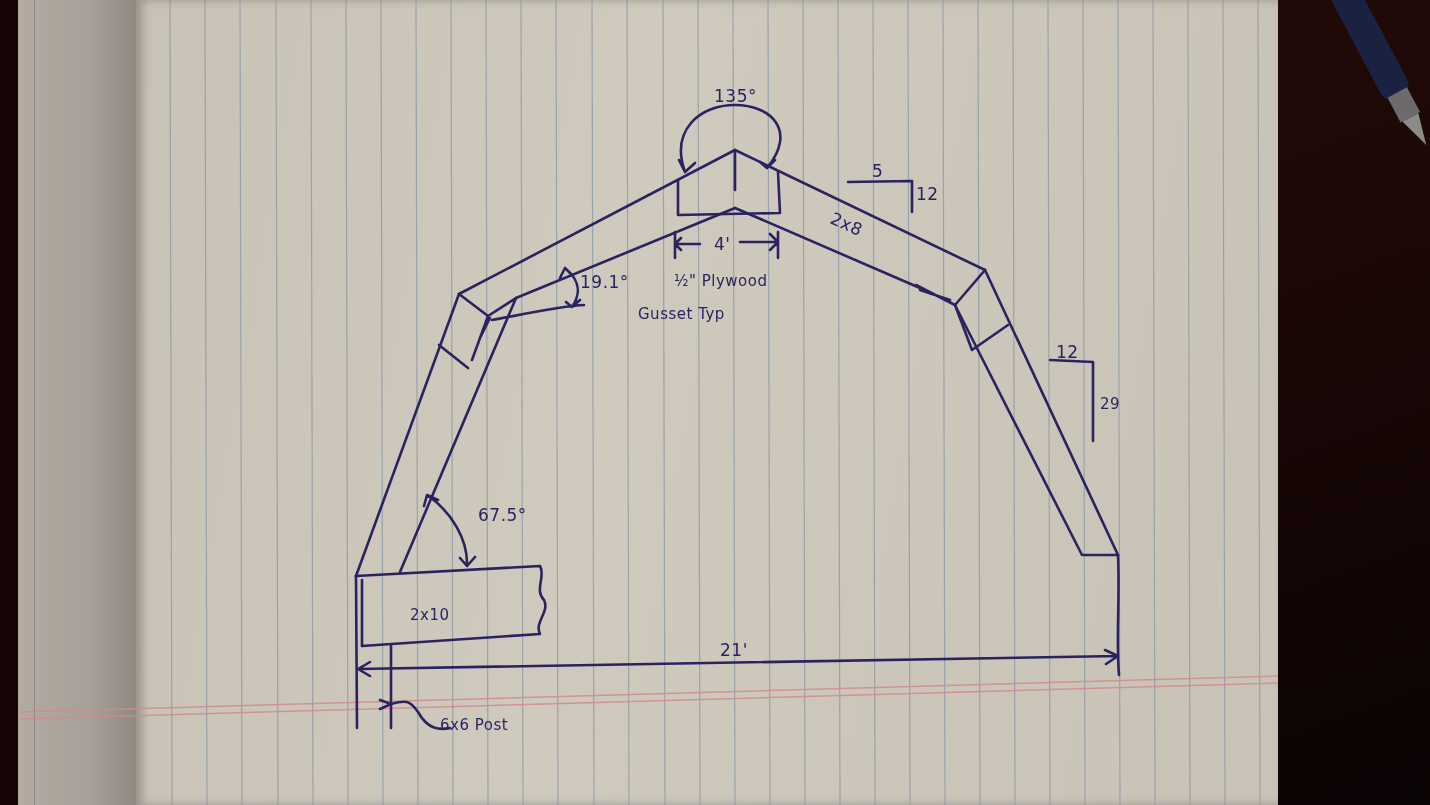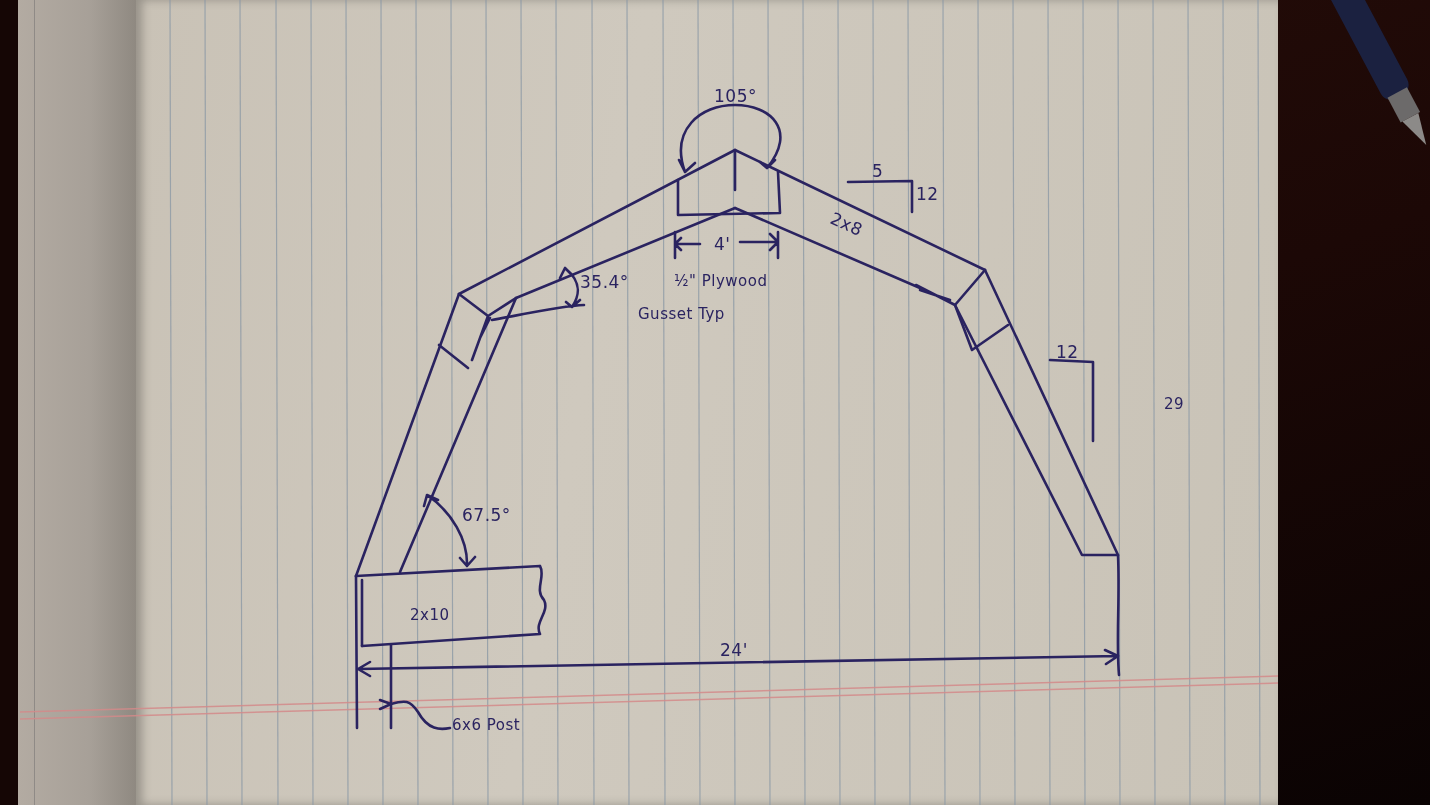--- a/index.html
+++ b/index.html
@@ -125,26 +125,26 @@
     <path d="M565,268 C582,282 580,295 572,307 M560,278 L565,268 L573,276 M566,302 L572,307 L580,300 M492,320 C520,315 560,306 584,305"></path>
 
     <path d="M427,495 C452,512 468,540 467,566 M424,506 L427,495 L438,500 M460,558 L467,566 L475,557"></path>
 
     <path d="M848,182 L912,181 L912,212"></path>
 
     <path d="M1050,360 L1093,362 L1093,441"></path>
   </g>
 </svg>
 
-<div class="label" style="left:714px;top:86px">105°</div>
+<div class="label" style="left:714px;top:86px">135°</div>
 <div class="label" style="left:714px;top:234px">4'</div>
 <div class="label sm" style="left:674px;top:272px">½" Plywood</div>
 <div class="label sm" style="left:638px;top:305px">Gusset Typ</div>
 <div class="label" style="left:872px;top:161px">5</div>
 <div class="label" style="left:916px;top:184px">12</div>
 <div class="label" style="left:830px;top:214px;transform:rotate(24deg)">2x8</div>
-<div class="label" style="left:580px;top:272px">35.4°</div>
+<div class="label" style="left:580px;top:272px">19.1°</div>
 <div class="label" style="left:1056px;top:342px">12</div>
-<div class="label sm" style="left:1164px;top:395px">29</div>
-<div class="label" style="left:462px;top:505px">67.5°</div>
+<div class="label sm" style="left:1100px;top:395px">29</div>
+<div class="label" style="left:478px;top:505px">67.5°</div>
 <div class="label sm" style="left:410px;top:606px">2x10</div>
-<div class="label" style="left:720px;top:640px">24'</div>
-<div class="label sm" style="left:452px;top:716px">6x6 Post</div>
+<div class="label" style="left:720px;top:640px">21'</div>
+<div class="label sm" style="left:440px;top:716px">6x6 Post</div>
 
 </body></html>

